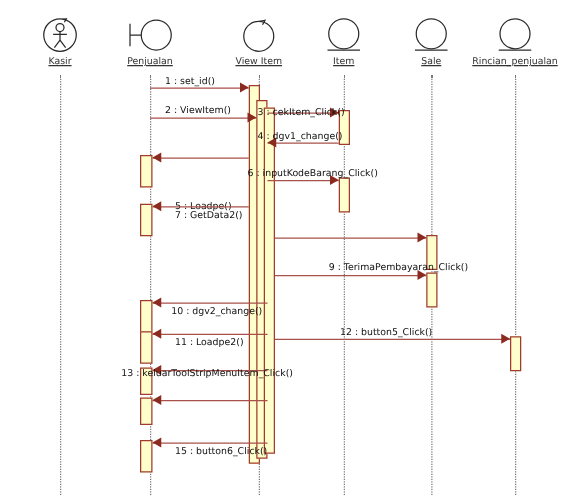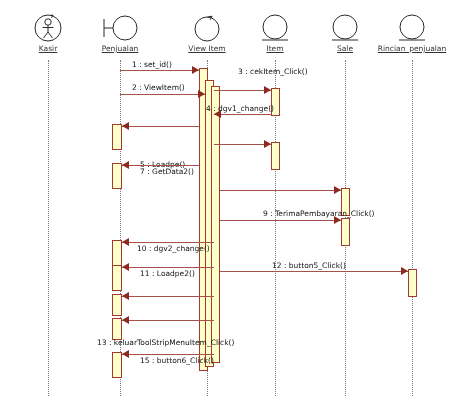--- a/index.html
+++ b/index.html
@@ -117,47 +117,48 @@
     <div class="act" style="left: 112px; top: 318px; width: 10px; height: 22px; background: rgb(255, 255, 204); border-color: rgb(160, 59, 46);"></div>
     <div class="act" style="left: 112px; top: 352px; width: 10px; height: 26px; background: rgb(255, 255, 204); border-color: rgb(160, 59, 46);"></div>
     <div class="msgline" style="left: 120px; top: 70px; width: 79px; border-top-color: rgb(168, 81, 74);"></div>
     <div class="arrowR" style="top: 66px; left: 192px; border-left-color: rgb(139, 43, 32);"></div>
     <div class="msglabel" style="left: 132px; top: 60px; color: rgb(17, 17, 17);">1 : set_id()</div>
     <div class="msgline" style="left: 120px; top: 94px; width: 85px; border-top-color: rgb(168, 81, 74);"></div>
     <div class="arrowR" style="top: 90px; left: 198px; border-left-color: rgb(139, 43, 32);"></div>
     <div class="msglabel" style="left: 132px; top: 83px; color: rgb(17, 17, 17);">2 : ViewItem()</div>
     <div class="msgline" style="left: 214px; top: 90px; width: 57px; border-top-color: rgb(168, 81, 74);"></div>
     <div class="arrowR" style="top: 86px; left: 264px; border-left-color: rgb(139, 43, 32);"></div>
-    <div class="msglabel" style="left: 206px; top: 67px; color: rgb(17, 17, 17); margin-left: 32px;">3 : cekItem_Click()</div>
+    <div class="msglabel" style="left: 206px; top: 85px; color: rgb(17, 17, 17);">3 : cekItem_Click()</div>
     <div class="msgline" style="left: 214px; top: 114px; width: 57px; border-top-color: rgb(168, 81, 74);"></div>
     <div class="arrowL" style="top: 110px; left: 214px; border-right-color: rgb(139, 43, 32);"></div>
     <div class="msglabel" style="left: 206px; top: 104px; color: rgb(17, 17, 17); text-align: right;">4 : dgv1_change()</div>
     <div class="msgline" style="left: 122px; top: 126px; width: 77px; border-top-color: rgb(168, 81, 74);"></div>
     <div class="arrowL" style="top: 122px; left: 122px; border-right-color: rgb(139, 43, 32);"></div>
     <div class="msglabel" style="left: 140px; top: 128px; color: rgb(17, 17, 17); margin-top: 32px;">5 : Loadpe()</div>
     <div class="msgline" style="left: 214px; top: 144px; width: 57px; border-top-color: rgb(168, 81, 74);"></div>
     <div class="arrowR" style="top: 140px; left: 264px; border-left-color: rgb(139, 43, 32);"></div>
+    <div class="msglabel" style="left: 198px; top: 134px; color: rgb(17, 17, 17);">6 : inputKodeBarang_Click()</div>
     <div class="msgline" style="left: 122px; top: 165px; width: 77px; border-top-color: rgb(168, 81, 74);"></div>
     <div class="arrowL" style="top: 161px; left: 122px; border-right-color: rgb(139, 43, 32);"></div>
     <div class="msglabel" style="left: 140px; top: 167px; color: rgb(17, 17, 17); text-align: right;">7 : GetData2()</div>
     <div class="msgline" style="left: 220px; top: 190px; width: 121px; border-top-color: rgb(168, 81, 74);"></div>
     <div class="arrowR" style="top: 186px; left: 334px; border-left-color: rgb(139, 43, 32);"></div>
     <div class="msgline" style="left: 220px; top: 220px; width: 121px; border-top-color: rgb(168, 81, 74);"></div>
     <div class="arrowR" style="top: 216px; left: 334px; border-left-color: rgb(139, 43, 32);"></div>
     <div class="msglabel" style="left: 226px; top: 209px; color: rgb(17, 17, 17); padding-left: 37px;">9 : TerimaPembayaran_Click()</div>
     <div class="msgline" style="left: 122px; top: 242px; width: 92px; border-top-color: rgb(168, 81, 74);"></div>
     <div class="arrowL" style="top: 238px; left: 122px; border-right-color: rgb(139, 43, 32);"></div>
     <div class="msglabel" style="left: 137px; top: 244px; color: rgb(17, 17, 17);">10 : dgv2_change()</div>
     <div class="msgline" style="left: 122px; top: 267px; width: 92px; border-top-color: rgb(168, 81, 74);"></div>
     <div class="arrowL" style="top: 263px; left: 122px; border-right-color: rgb(139, 43, 32);"></div>
     <div class="msglabel" style="left: 140px; top: 269px; color: rgb(17, 17, 17);">11 : Loadpe2()</div>
     <div class="msgline" style="left: 220px; top: 271px; width: 188px; border-top-color: rgb(168, 81, 74);"></div>
     <div class="arrowR" style="top: 267px; left: 401px; border-left-color: rgb(139, 43, 32);"></div>
     <div class="msglabel" style="left: 272px; top: 261px; color: rgb(17, 17, 17);">12 : button5_Click()</div>
     <div class="msgline" style="left: 122px; top: 296px; width: 92px; border-top-color: rgb(168, 81, 74);"></div>
     <div class="arrowL" style="top: 292px; left: 122px; border-right-color: rgb(139, 43, 32);"></div>
-    <div class="msglabel" style="left: 97px; top: 294px; color: rgb(17, 17, 17); margin-top: 44px;">13 : keluarToolStripMenuItem_Click()</div>
+    <div class="msglabel" style="left: 97px; top: 294px; color: rgb(17, 17, 17);">13 : keluarToolStripMenuItem_Click()</div>
     <div class="msgline" style="left: 122px; top: 320px; width: 92px; border-top-color: rgb(168, 81, 74);"></div>
     <div class="arrowL" style="top: 316px; left: 122px; border-right-color: rgb(139, 43, 32);"></div>
     <div class="msgline" style="left: 122px; top: 354px; width: 92px; border-top-color: rgb(168, 81, 74);"></div>
     <div class="arrowL" style="top: 350px; left: 122px; border-right-color: rgb(139, 43, 32);"></div>
     <div class="msglabel" style="left: 140px; top: 356px; color: rgb(17, 17, 17);">15 : button6_Click()</div>
   </div>
 
 </body></html>

